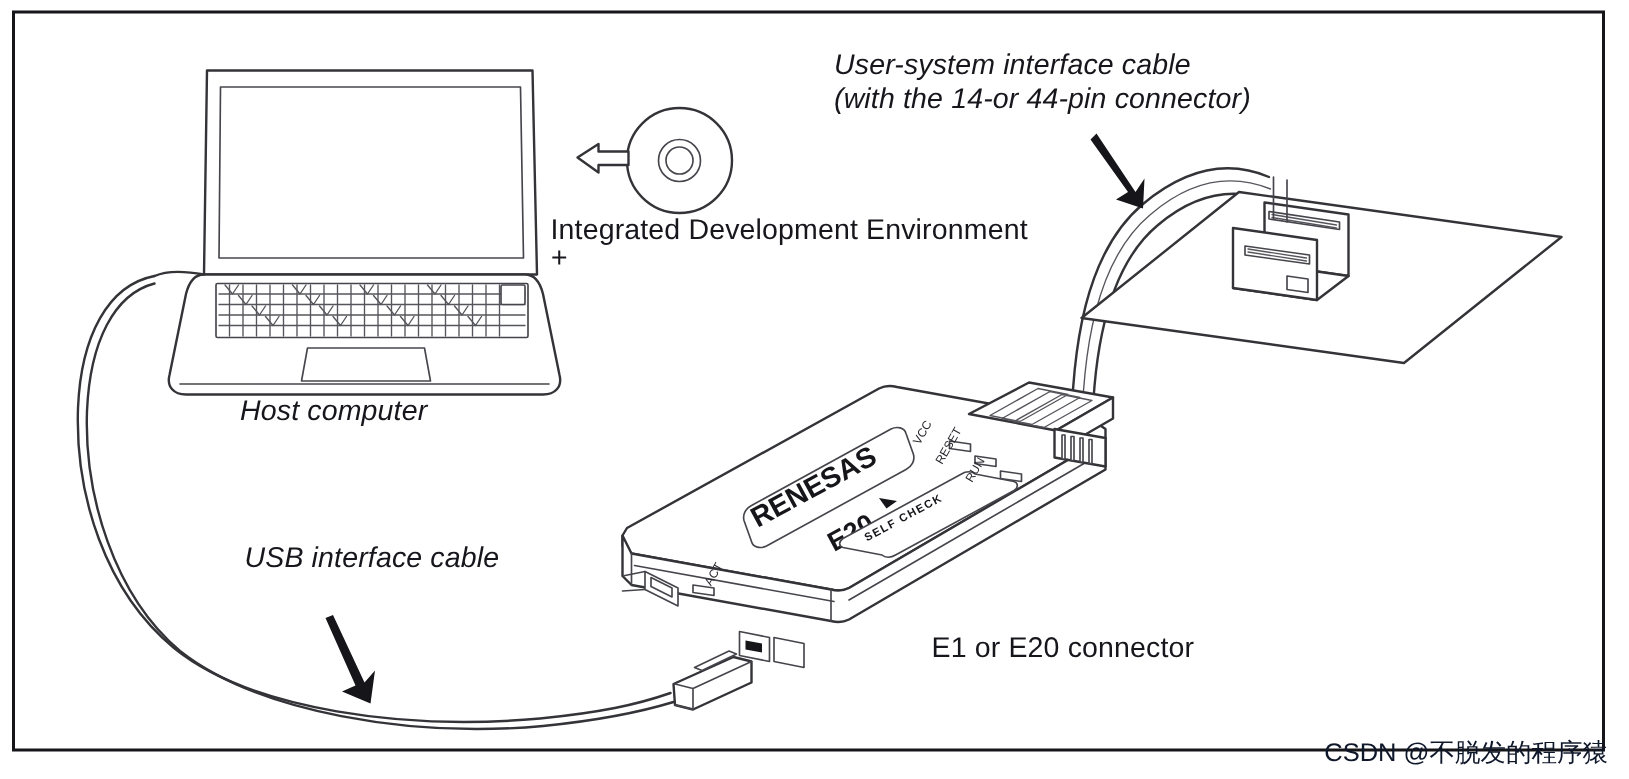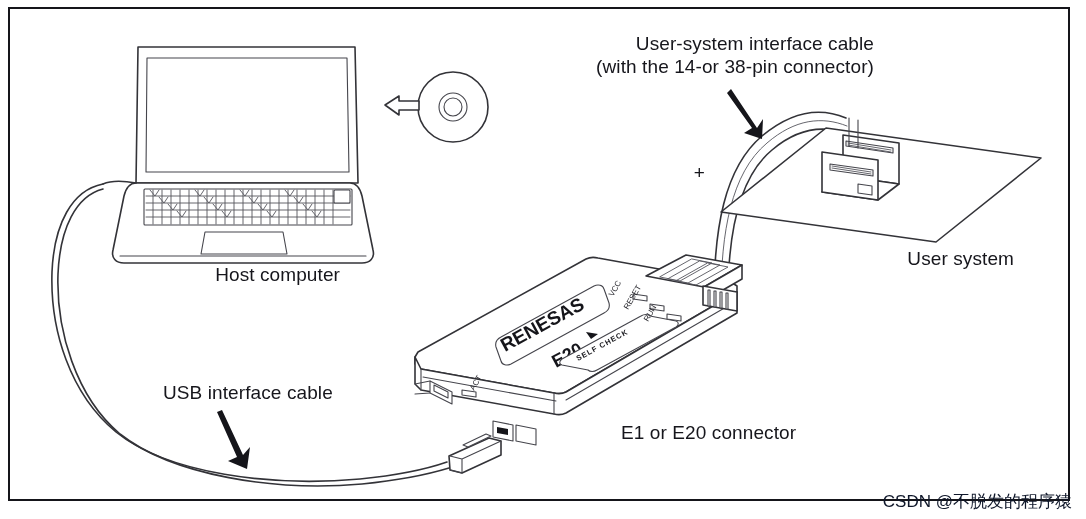--- a/index.html
+++ b/index.html
@@ -38,21 +38,21 @@
   }
   .fig-label {
     position: absolute;
     color: #16161c;
     font-family: "Liberation Sans", sans-serif;
     font-size: 19px;
     line-height: 23px;
     white-space: pre;
     letter-spacing: 0.1px;
   }
-  .fig-label.centered { text-align: right; }
+  .fig-label.centered { text-align: left; font-style: italic; }
   #label-watermark {
     position: absolute;
     right: 14px;
     bottom: 6px;
     color: #0f172a;
     font-size: 17px;
     font-family: "Liberation Sans", sans-serif;
     white-space: pre;
   }
 </style>
@@ -225,26 +225,26 @@
       <g>
         <path class="fl-w2" d="M493,421 L513,425 L513,441 L493,437 Z"></path>
         <path class="fl-w2" d="M516,425 L536,429 L536,445 L516,441 Z"></path>
         <path class="fl-k" d="M497,427 L508,429 L508,435 L497,433 Z"></path>
       </g>
     </g>
   </svg>
 
   <div class="fig-label centered" style="left:160px; top:263px; width:180px;">Host computer</div>
 
+  <div class="fig-label" style="left:367px; top:142px;">Integrated Development Environment</div>
   <div class="fig-label centered" style="left:367px; top:161px; width:338px;">+</div>
 
   <div class="fig-label centered" style="left:556px; top:32px; width:318px;">User-system interface cable</div>
-  <div class="fig-label centered" style="left:556px; top:55px; width:318px;">(with the 14-or 38-pin connector)</div>
-
-  <div class="fig-label centered" style="left:858px; top:247px; width:156px;">User system</div>
-
-  <div class="fig-label" style="left:163px; top:381px;">USB interface cable</div>
+  <div class="fig-label centered" style="left:556px; top:55px; width:318px;">(with the 14-or 44-pin connector)</div>
+
+
+  <div class="fig-label" style="left:163px; top:361px;font-style:italic;">USB interface cable</div>
 
   <div class="fig-label" style="left:621px; top:421px;">E1 or E20 connector</div>
 
   <div id="label-watermark">CSDN @不脱发的程序猿</div>
 
 </div>
 
 </body></html>

